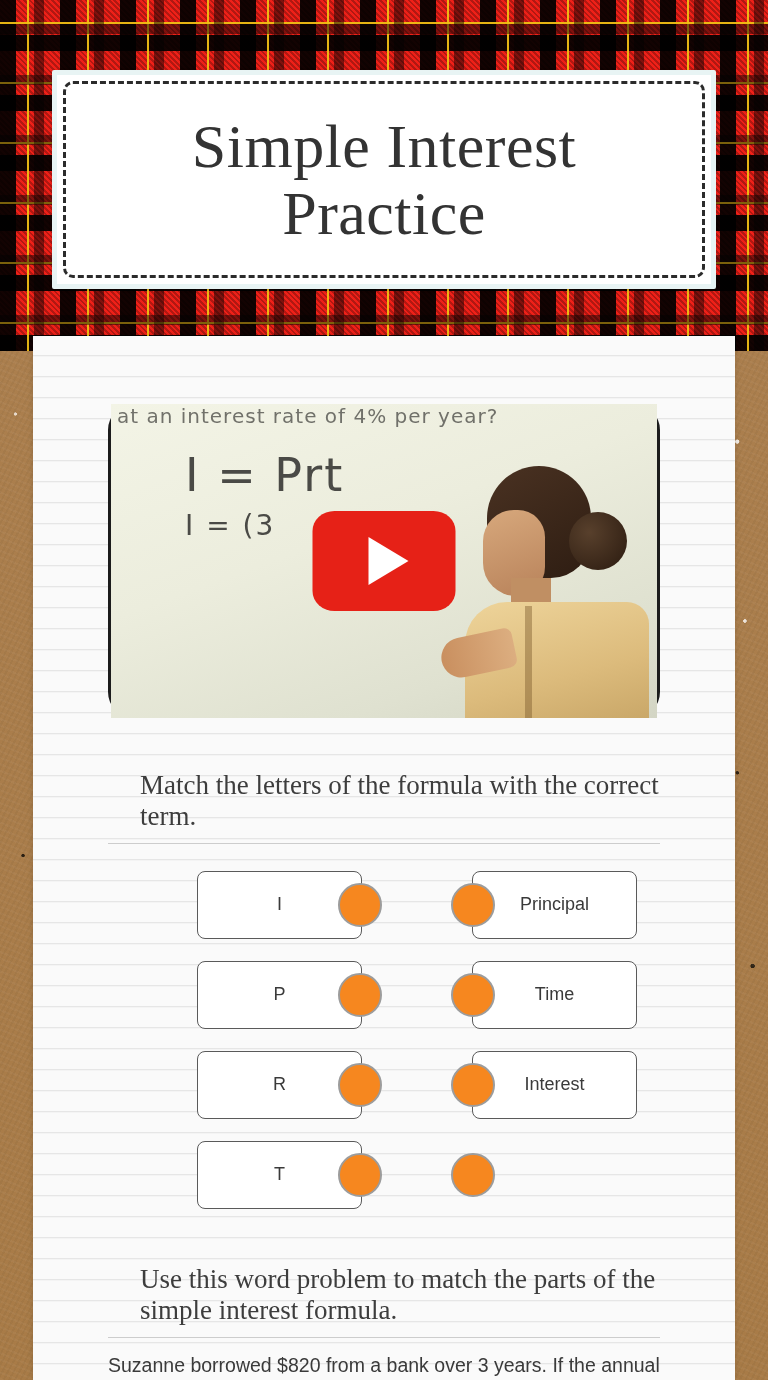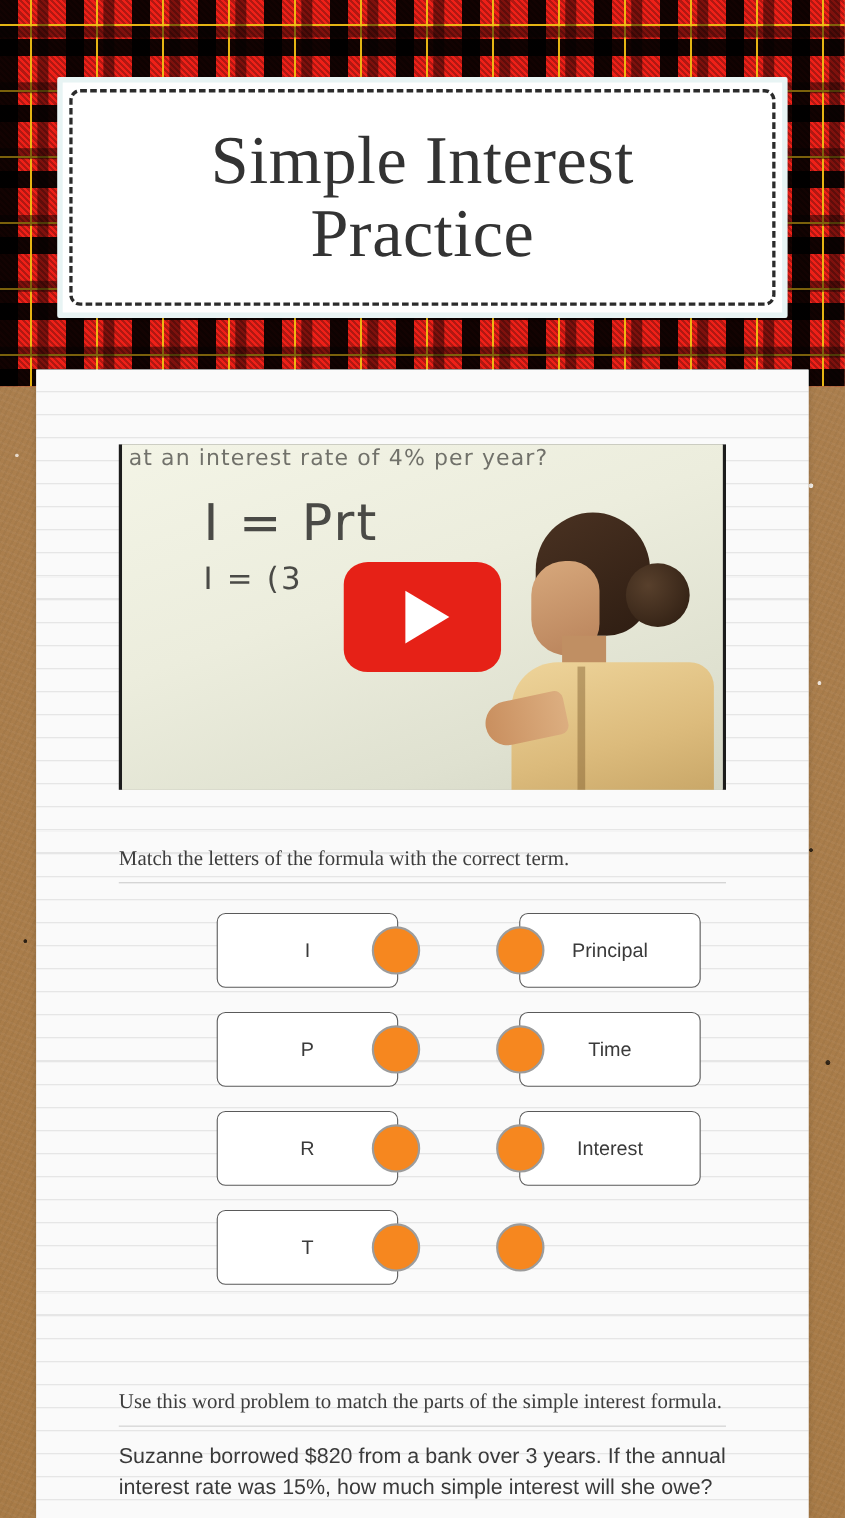--- a/index.html
+++ b/index.html
@@ -141,20 +141,21 @@
 
   
   #video-embed {
     position: absolute;
     left: 75px;
     top: 68px;
     width: 552px;
     height: 314px;
     background: #1c1c1c;
     padding: 0 2px;
+    border-radius: 26px;
   }
   #video-thumbnail {
     position: absolute;
     left: 3px; top: 0;
     width: 546px; height: 314px;
     overflow: hidden;
     background: #edeee0;
   }
   
   #whiteboard {
@@ -246,23 +247,24 @@
     border-left: 40px solid #ffffff;
     border-top: 24px solid transparent;
     border-bottom: 24px solid transparent;
     margin-left: 8px;
   }
 
   
   .question-block { position: absolute; left: 75px; width: 552px; }
   .question-prompt {
     font-family: "Liberation Serif", serif;
-    font-size: 19px;
+    font-size: 27px;
     line-height: 1.16;
     color: #3d3d3d;
+    margin-left: 32px;
   }
   .prompt-rule {
     margin-top: 10px;
     border-top: 1px solid #cdcdcd;
     width: 100%;
   }
 
   
   #matching-list { margin-top: 16px; }
   .match-row {

